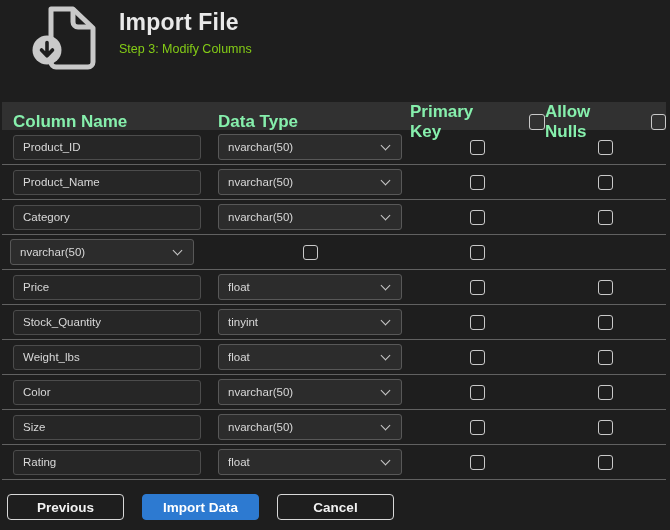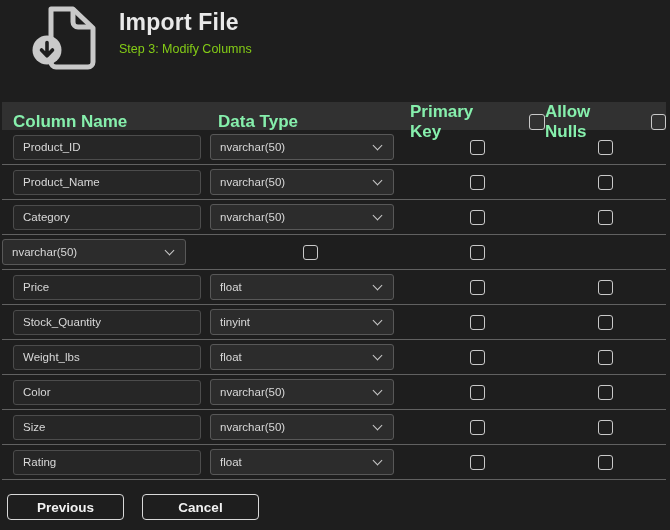--- a/index.html
+++ b/index.html
@@ -37,21 +37,21 @@
   .cell-center { justify-content: center; }
 
   .col-input {
     margin-left: 11px; width: 188px; height: 25px;
     background: #262626; border: 1px solid #4c4c4c; border-radius: 3px;
     color: #d8d8d8; font-size: 11.5px; font-family: inherit;
     padding: 0 8px 0 9px; outline: none;
   }
 
   .dropdown {
-    width: 184px; height: 26px;
+    margin-left: 8px; width: 184px; height: 26px;
     background: #2c2c2c; border: 1px solid #585858; border-radius: 3px;
     display: flex; align-items: center; justify-content: space-between;
     padding: 0 12px 0 9px; cursor: pointer;
   }
   .dd-label { font-size: 11.5px; color: #d8d8d8; }
   .chev {
     width: 7px; height: 7px; margin-top: -4px;
     border-right: 1.4px solid #c9c9c9; border-bottom: 1.4px solid #c9c9c9;
     transform: rotate(45deg);
   }
@@ -284,16 +284,17 @@
       </div>
       <div class="cell cell-center">
         <span class="checkbox"></span>
       </div>
     </div>
   </div>
   </div>
 
   <div class="footer">
     <button class="btn btn-outline">Previous</button>
+    <button class="btn btn-primary">Import Data</button>
     <button class="btn btn-outline">Cancel</button>
   </div>
 
 </div>
 
 </body></html>

